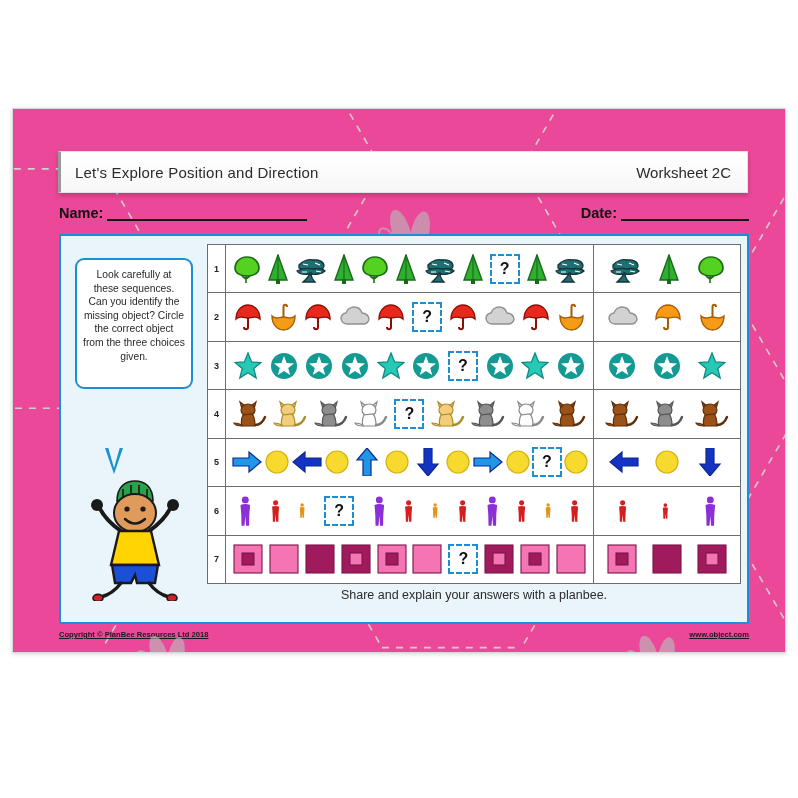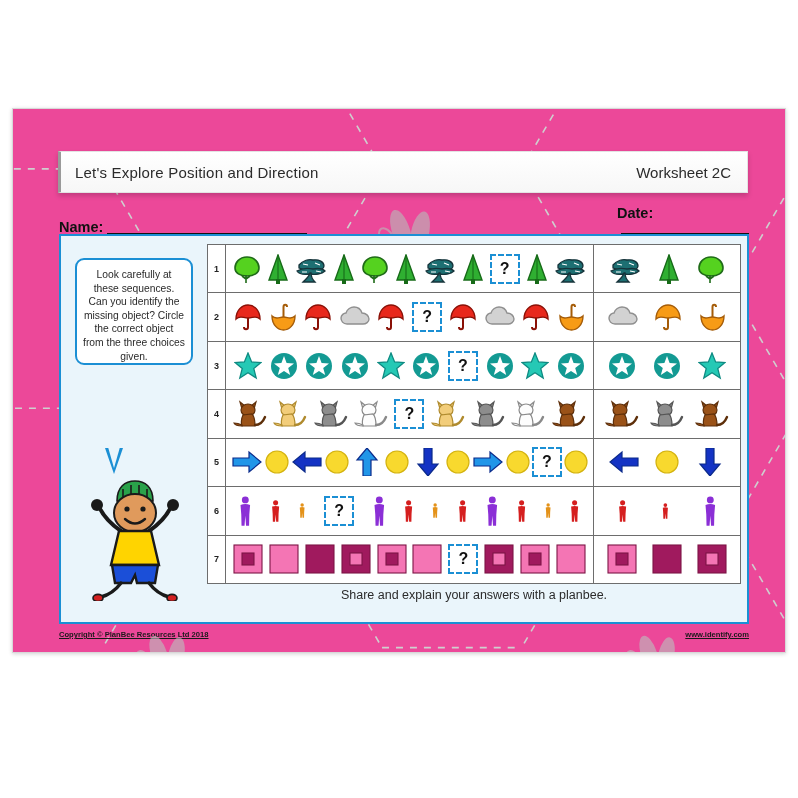--- a/index.html
+++ b/index.html
@@ -52,40 +52,40 @@
     display: flex; align-items: flex-end;
     font-size: 14.5px; font-weight: bold; color: #111;
   }
   .nd-label { white-space: nowrap; }
   .nd-rule {
     border-bottom: 2px solid #111;
     height: 14px;
   }
   #name-rule { width: 200px; margin-left: 4px; }
   #date-rule { width: 128px; margin-left: 4px; }
-  #date-group { margin-left: auto; display: flex; align-items: flex-start; flex-direction: column; }
+  #date-group { margin-left: auto; display: flex; align-items: flex-end; }
 
   
   #panel {
     position: absolute;
     left: 46px; top: 125px;
     width: 690px; height: 390px;
     background: #eaf5fb;
     border: 2px solid #1b8fd4;
   }
 
   
   #bubble {
     position: absolute;
     left: 14px; top: 22px;
     width: 118px;
     background: #ffffff;
     border: 2px solid #1b8fd4;
     border-radius: 9px;
-    padding: 8px 6px 0 6px;
+    padding: 8px 6px 24px 6px;
     font-size: 10.3px;
     line-height: 13.6px;
     color: #2a2a2a;
     text-align: center;
   }
   #bubble-tail {
     position: absolute;
     left: 44px; top: 212px;
     width: 0; height: 0;
     border-left: 9px solid transparent;
@@ -903,21 +903,21 @@
             </div>
           </div>
         </div>
       </div>
 
     <div id="panel-footer">Share and explain your answers with a planbee.</div>
   </div>
 
   <div id="copyright">
     <span>Copyright © PlanBee Resources Ltd 2018</span>
-    <span class="cr-right">www.identify.com</span>
+    <span class="cr-right">www.object.com</span>
   </div>
 
   <svg class="bunny" style="left:110px;top:525px;" width="80" height="60" viewBox="0 0 80 60">
     <g fill="#bdbdbd">
       <ellipse cx="36" cy="20" rx="8" ry="19" transform="rotate(-18 36 20)"></ellipse>
       <ellipse cx="53" cy="22" rx="8" ry="19" transform="rotate(12 53 22)"></ellipse>
       <ellipse cx="45" cy="46" rx="20" ry="13"></ellipse>
       <circle cx="24" cy="44" r="9"></circle>
     </g>
     <g fill="none" stroke="#bdbdbd" stroke-width="2">

